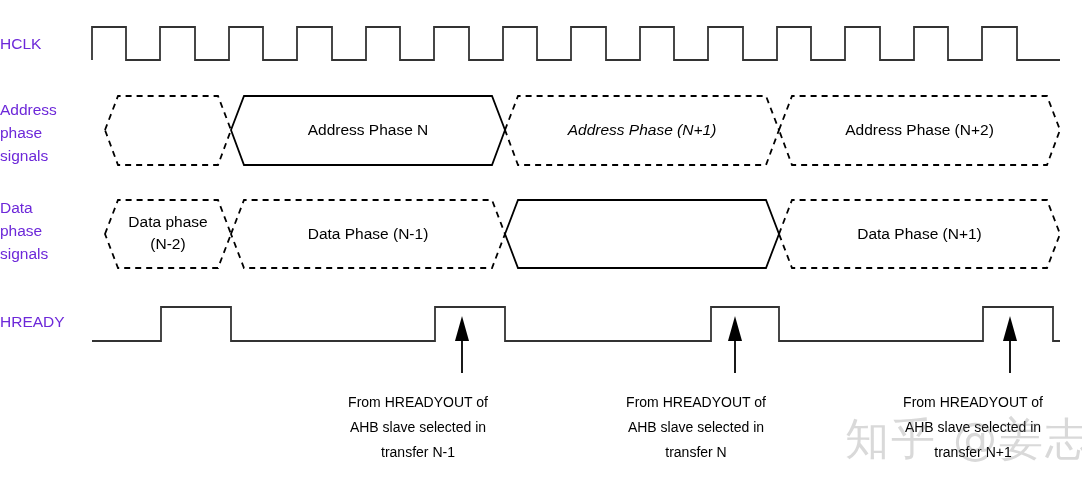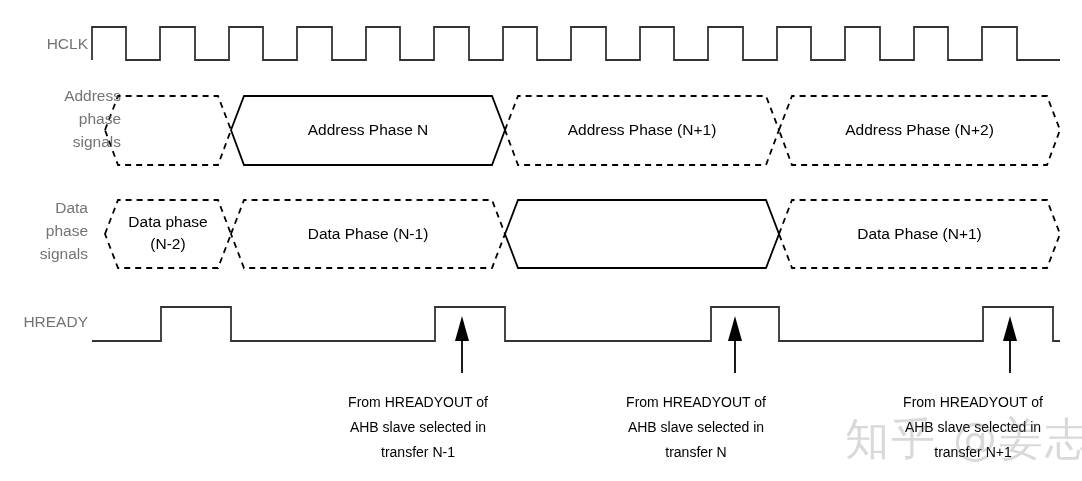--- a/index.html
+++ b/index.html
@@ -20,24 +20,24 @@
   }
   #wave-svg {
     position: absolute;
     left: 0;
     top: 0;
     width: 1082px;
     height: 481px;
   }
   .row-label {
     position: absolute;
-    text-align: right;
+    text-align: left;
     font-size: 15.5px;
     line-height: 23px;
-    color: #737373;
+    color: #6d28d9;
     white-space: pre-line;
     width: 88px;
     left: 0;
   }
   .cell-text {
     position: absolute;
     text-align: center;
     font-size: 15.5px;
     line-height: 22px;
     color: #000;
@@ -125,34 +125,34 @@
 
       <g>
         <line x1="1010" y1="373" x2="1010" y2="330" stroke-width="1.8"></line>
         <polygon points="1010,316 1003,341 1017,341" stroke="none"></polygon>
       </g>
     </g>
   </svg>
 
   <div class="row-label" style="top:32px;">HCLK</div>
 
-  <div class="row-label" style="top:84px;padding-left:33px;">Address
+  <div class="row-label" style="top:98px;">Address
 phase
 signals</div>
 
   <div class="row-label" style="top:196px;">Data
 phase
 signals</div>
 
   <div class="row-label" style="top:310px;">HREADY</div>
 
 
   <div class="cell-text bold" style="left:244px; top:119px; width:248px;">Address Phase N</div>
 
-  <div class="cell-text" style="left:518px; top:119px; width:248px;">Address Phase (N+1)</div>
+  <div class="cell-text" style="left:518px; top:119px; width:248px;font-style:italic;">Address Phase (N+1)</div>
 
   <div class="cell-text" style="left:792px; top:119px; width:255px;">Address Phase (N+2)</div>
 
   <div class="cell-text" style="left:105px; top:211px; width:126px;">Data  phase
 (N-2)</div>
 
   <div class="cell-text" style="left:244px; top:223px; width:248px;">Data Phase (N-1)</div>
 
 
   <div class="cell-text" style="left:792px; top:223px; width:255px;">Data Phase (N+1)</div>

